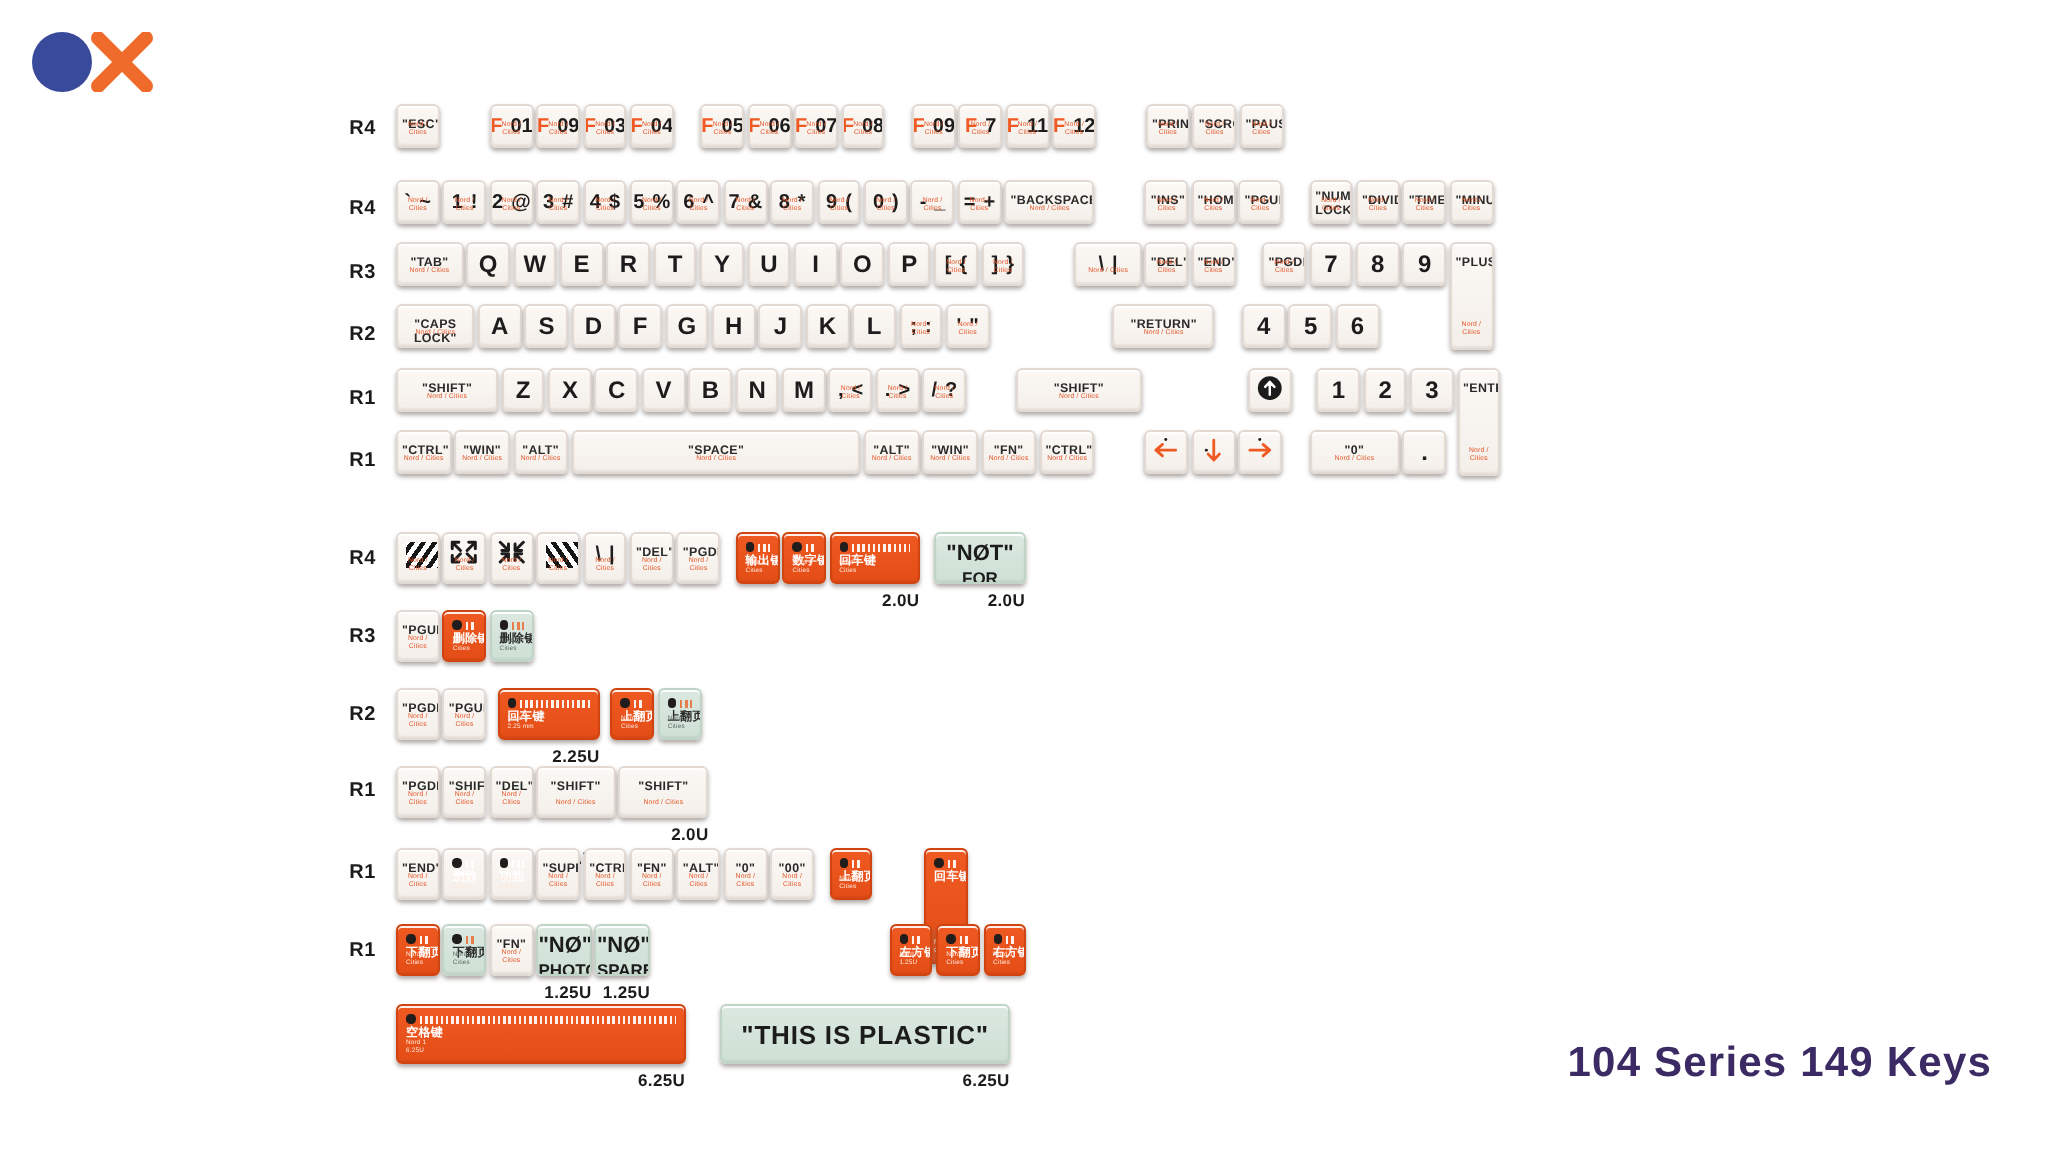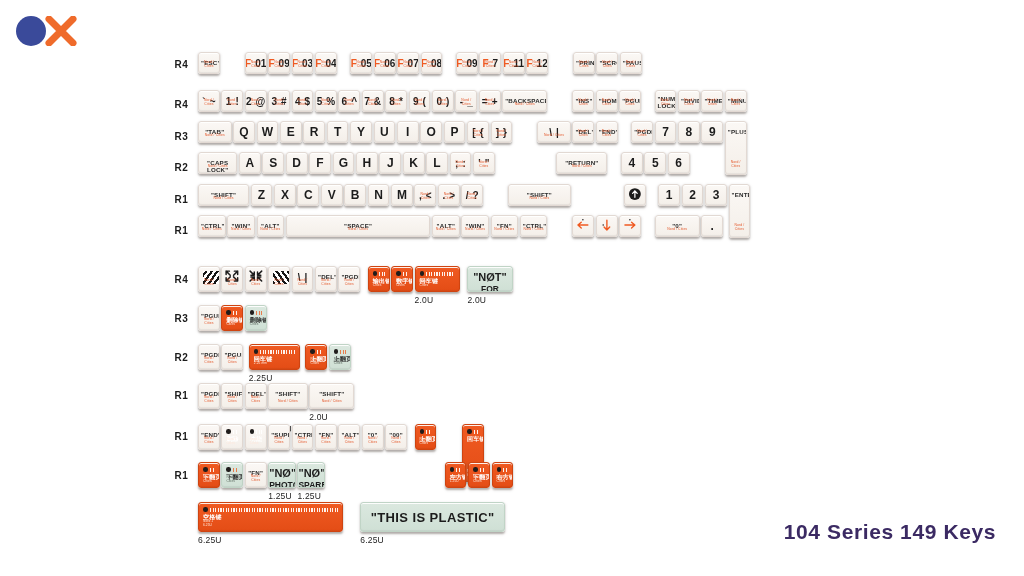--- a/index.html
+++ b/index.html
@@ -117,22 +117,22 @@
     font-size:8.5px; font-weight:bold; color:#1c1c1c; line-height:1.05;
   }
   .plastic {
     position:absolute; inset:0; display:flex; align-items:center;
     justify-content:center; font-size:13px; font-weight:bold; color:#1c1c1c;
     letter-spacing:.4px;
   }
 
   
   .ucap {
-    position:absolute; font-size:8.5px; font-weight:normal; color:#1c1c1c;
-    text-align:left; letter-spacing:.2px;
+    position:absolute; font-size:8.5px; font-weight:bold; color:#1c1c1c;
+    text-align:right; letter-spacing:.2px;
   }
 
   
   .ico { position:absolute; inset:0; display:flex; align-items:center; justify-content:center; }
   .hatch-a, .hatch-b {
     position:absolute; left:4px; top:4px; width:18px; height:13px;
   }
   .hatch-a { background:repeating-linear-gradient(-55deg,#161616 0 2.2px,#fff 2.2px 4.6px); }
   .hatch-b { background:repeating-linear-gradient(55deg,#161616 0 2.2px,#fff 2.2px 4.6px); }
 

